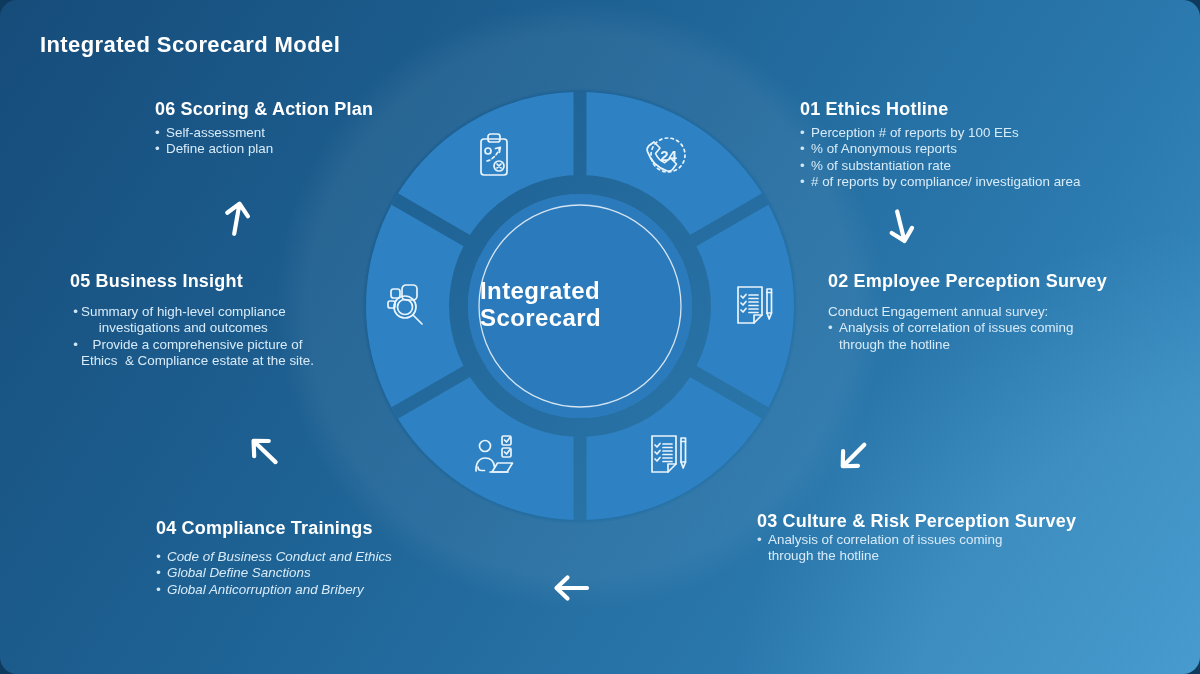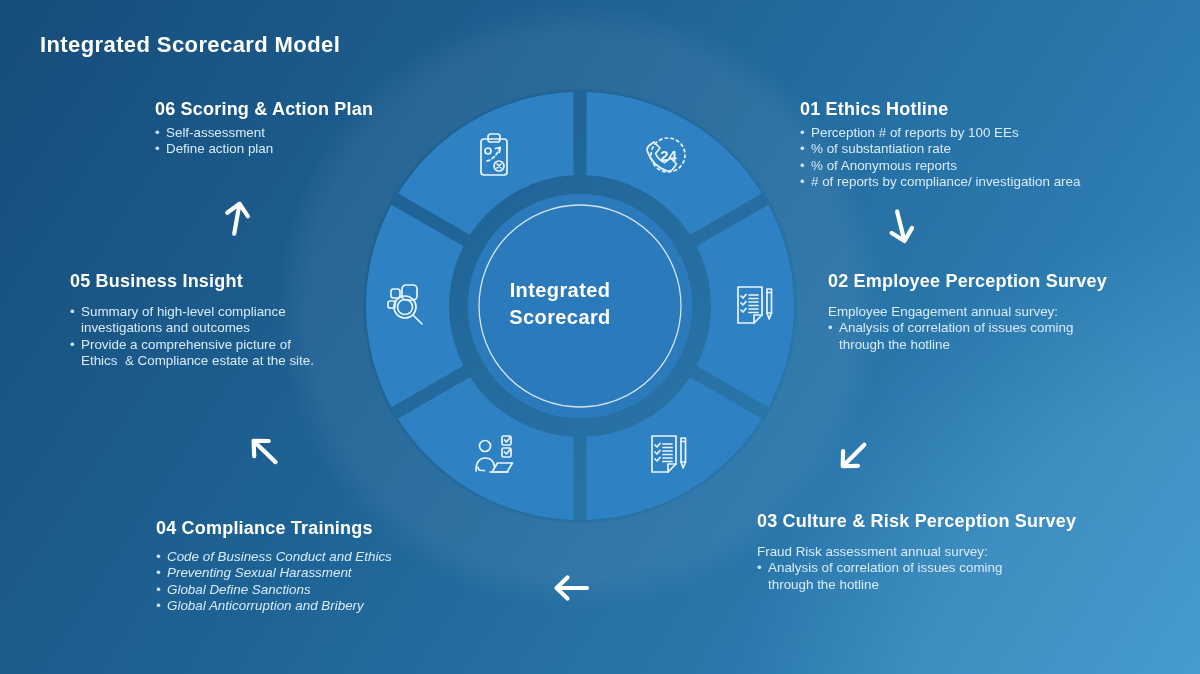--- a/index.html
+++ b/index.html
@@ -1,54 +1,55 @@
 <!DOCTYPE html>
 <html><head>
 <meta charset="utf-8">
 <style>
   html,body{margin:0;padding:0;background:#0e3a5e;}
   .slide{
     position:relative; width:1200px; height:674px; overflow:hidden;
     font-family:"Liberation Sans", sans-serif;
     background:linear-gradient(123deg,#164c7a 0%,#1e6294 38%,#2a78ad 72%,#3c92c8 100%);
+    border-radius:17px;
   }
   .bg-ring{
     position:absolute; inset:0; pointer-events:none;
     background:radial-gradient(circle 520px at 580px 306px,
       rgba(255,255,255,0) 0 214px,
       rgba(255,255,255,0.055) 218px 272px,
       rgba(255,255,255,0) 304px);
   }
   .bg-corner{
     position:absolute; inset:0; pointer-events:none;
     background:radial-gradient(circle 700px at 103% 108%, rgba(120,195,235,0.18) 0 46%, rgba(120,195,235,0) 72%);
   }
   .title{
     position:absolute; left:40px; top:32px; margin:0;
     font-size:22px; font-weight:bold; color:#ffffff; letter-spacing:0.4px;
   }
   .wheel{ position:absolute; left:340px; top:66px; }
   .center-label{
     position:absolute; left:480px; top:277px; width:160px;
-    text-align:center; color:#ffffff; font-size:20px; font-weight:bold;
+    color:#ffffff; font-size:24px; font-weight:bold;
     line-height:27px; letter-spacing:0.4px;
   }
   .icon{ position:absolute; }
   .icon path, .icon rect, .icon circle, .icon line, .icon polyline{
     fill:none; stroke:#e9f4fc; stroke-width:1.7; stroke-linecap:round; stroke-linejoin:round;
   }
   .icon text{ fill:#e9f4fc; stroke:none; font-family:"Liberation Sans",sans-serif; font-weight:bold; }
   .block{ position:absolute; color:#d8ebf8; }
   .block h2{ margin:0; font-size:18px; font-weight:bold; color:#ffffff; letter-spacing:0.2px; white-space:nowrap; }
   .block ul{ list-style:none; margin:5px 0 0 0; padding:0; font-size:13.4px; line-height:16.4px; }
   .block li{ display:flex; }
   .block li::before{ content:"\2022"; width:11px; flex:0 0 11px; color:#cfe5f4; }
   .block .btxt{ white-space:pre-wrap; }
   .block .intro{ margin:12px 0 0 0; font-size:13.4px; line-height:16.4px; white-space:pre-wrap; }
-  .block.roomy ul{ margin-top:12px; }
+  .block.roomy ul{ margin-top:12px;text-align:center; }
   .block.afterintro ul{ margin-top:0; }
   .s06{ left:155px; top:99px; }
   .s01{ left:800px; top:99px; width:400px; }
   .s05{ left:70px;  top:271px; width:300px; }
   .s02{ left:828px; top:271px; width:340px; }
   .s04{ left:156px; top:518px; }
   .s04 ul{ margin-top:10px;font-style:italic; }
   .s03{ left:757px; top:511px; width:340px; }
   .arrow{ position:absolute; width:44px; height:44px; }
   .arrow path{ fill:none; stroke:#ffffff; stroke-width:4.2; stroke-linecap:round; stroke-linejoin:round; }
@@ -162,24 +163,24 @@
     </ul>
   </section>
 
   <section class="block s01">
     <h2>01 Ethics Hotline</h2>
     <ul>
       <li>
           <span class="btxt">Perception # of reports by 100 EEs</span>
         </li>
       <li>
+          <span class="btxt">% of Anonymous reports</span>
+        </li>
+      <li>
           <span class="btxt">% of substantiation rate</span>
-        </li>
-      <li>
-          <span class="btxt">% of Anonymous reports</span>
         </li>
       <li>
           <span class="btxt"># of reports by compliance/ investigation area</span>
         </li>
     </ul>
   </section>
 
   <section class="block roomy s05">
     <h2>05 Business Insight</h2>
     <ul>
@@ -189,50 +190,46 @@
         </li>
       <li>
           <span class="btxt">Provide a comprehensive picture of
 Ethics  &amp; Compliance estate at the site.</span>
         </li>
     </ul>
   </section>
 
   <section class="block afterintro s02">
     <h2>02 Employee Perception Survey</h2>
-    <p class="intro">Employee Engagement annual survey:</p>
+    <p class="intro">Conduct Engagement annual survey:</p>
     <ul>
       <li>
           <span class="btxt">Analysis of correlation of issues coming
 through the hotline</span>
         </li>
     </ul>
   </section>
 
   <section class="block s04">
     <h2>04 Compliance Trainings</h2>
     <ul>
       <li>
           <span class="btxt">Code of Business Conduct and Ethics</span>
         </li>
       <li>
-          <span class="btxt">Preventing Sexual Harassment</span>
-        </li>
-      <li>
           <span class="btxt">Global Define Sanctions</span>
         </li>
       <li>
           <span class="btxt">Global Anticorruption and Bribery</span>
         </li>
     </ul>
   </section>
 
   <section class="block afterintro s03">
     <h2>03 Culture &amp; Risk Perception Survey</h2>
-    <p class="intro">Fraud Risk assessment annual survey:</p>
     <ul>
       <li>
           <span class="btxt">Analysis of correlation of issues coming
 through the hotline</span>
         </li>
     </ul>
   </section>
 
   <svg class="arrow a06" viewBox="0 0 44 44">
       <path d="M22 38 V8 M11.5 18.5 L22 7.5 L32.5 18.5"></path>

